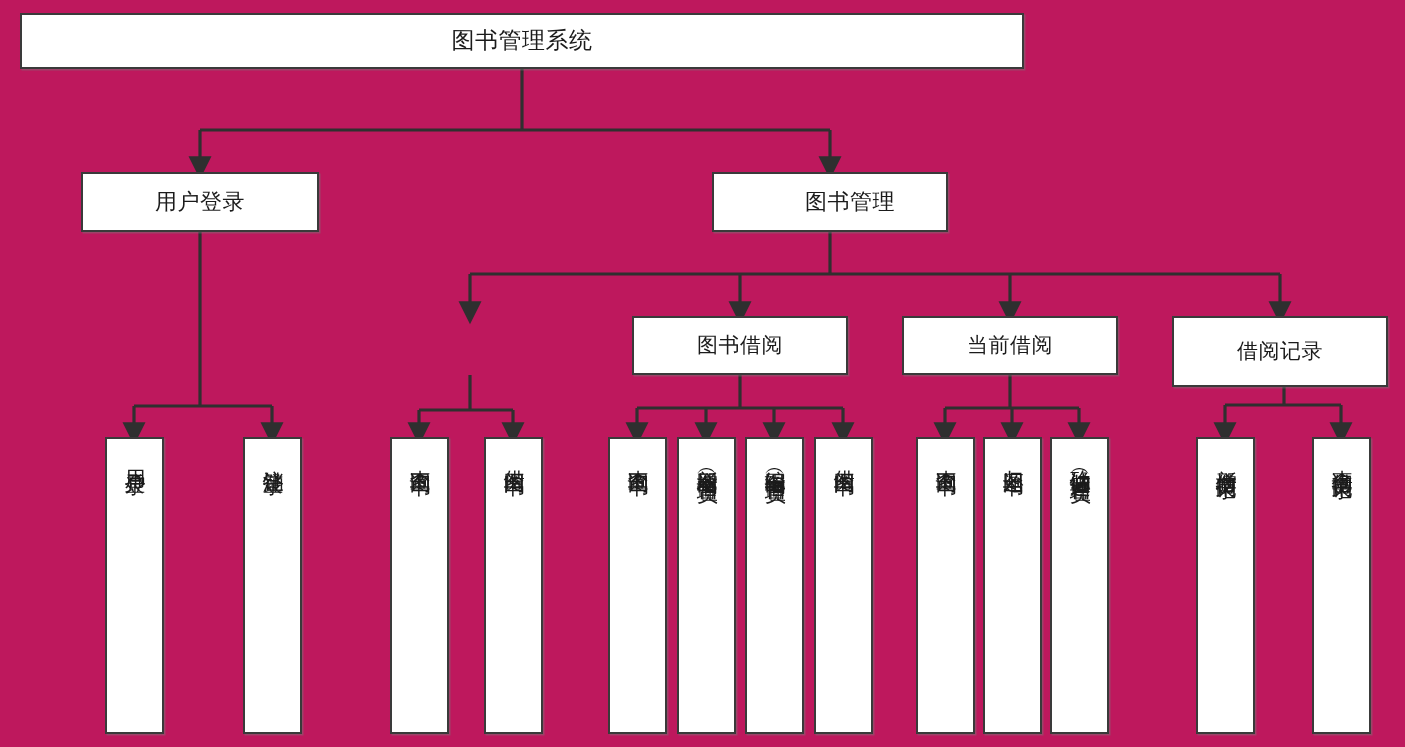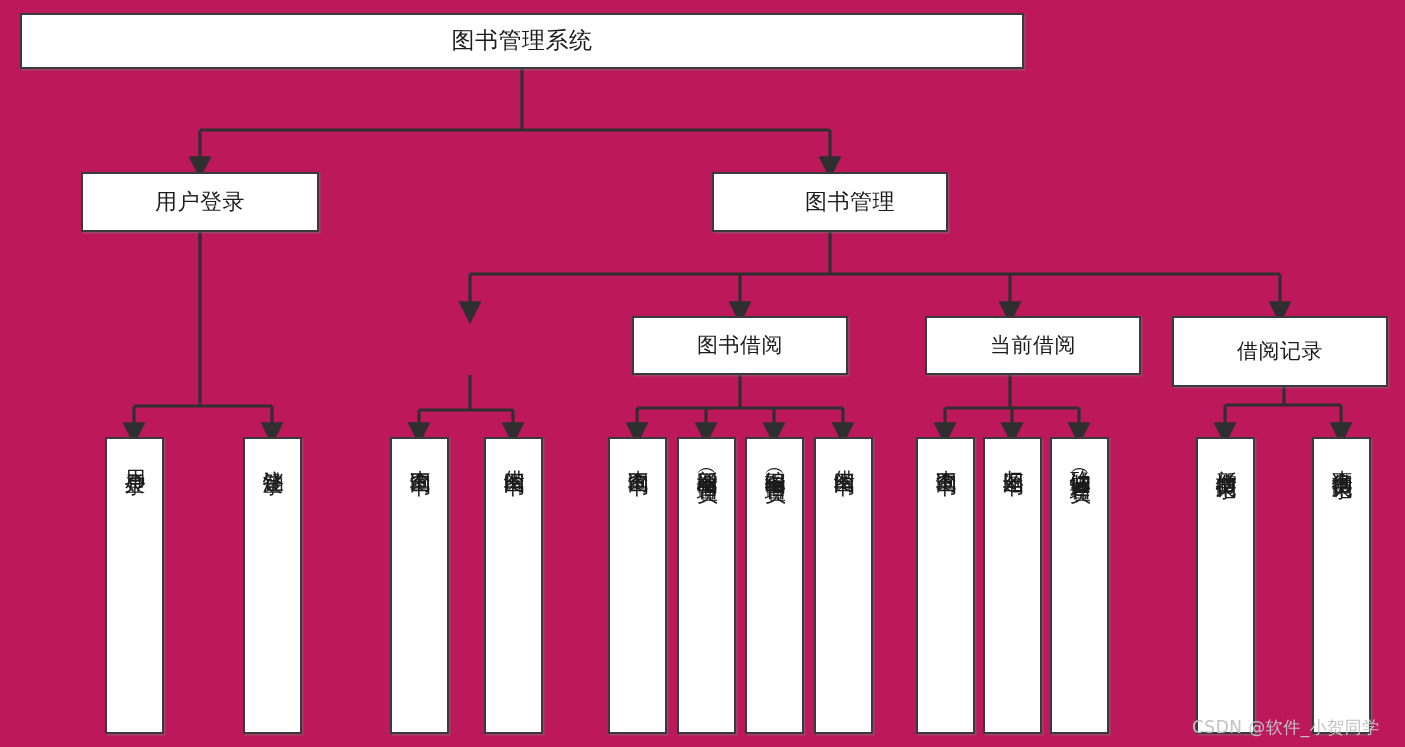--- a/index.html
+++ b/index.html
@@ -133,21 +133,21 @@
   <div class="node level2" style="left: 81px; top: 172px; width: 238px; height: 60px;">
     <span class="node-label">用户登录</span>
   </div>
   <div class="node level2" style="left: 712px; top: 172px; width: 236px; height: 60px; padding-left: 40px;">
     <span class="node-label">图书管理</span>
   </div>
 
   <div class="node level3" style="left: 632px; top: 316px; width: 216px; height: 59px;">
     <span class="node-label">图书借阅</span>
   </div>
-  <div class="node level3" style="left: 902px; top: 316px; width: 216px; height: 59px; margin-left: 23px;">
+  <div class="node level3" style="left: 902px; top: 316px; width: 216px; height: 59px;">
     <span class="node-label">当前借阅</span>
   </div>
   <div class="node level3" style="left: 1172px; top: 316px; width: 216px; height: 71px;">
     <span class="node-label">借阅记录</span>
   </div>
 
   <div class="node leaf" style="left: 105px; top: 437px; width: 59px; height: 297px;">
     <span class="node-label">用户登录</span>
   </div>
   <div class="node leaf" style="left: 243px; top: 437px; width: 59px; height: 297px;">
@@ -180,15 +180,14 @@
   <div class="node leaf" style="left: 1050px; top: 437px; width: 59px; height: 297px;">
     <span class="node-label">确认归还（管理员）</span>
   </div>
   <div class="node leaf" style="left: 1196px; top: 437px; width: 59px; height: 297px;">
     <span class="node-label">新增借阅记录</span>
   </div>
   <div class="node leaf" style="left: 1312px; top: 437px; width: 59px; height: 297px;">
     <span class="node-label">查询借阅记录</span>
   </div>
 
-  <div class="watermark" style="left: 1192px; top: 716px;">CSDN @软件_小贺同学</div>
 
 </div>
 
 </body></html>

